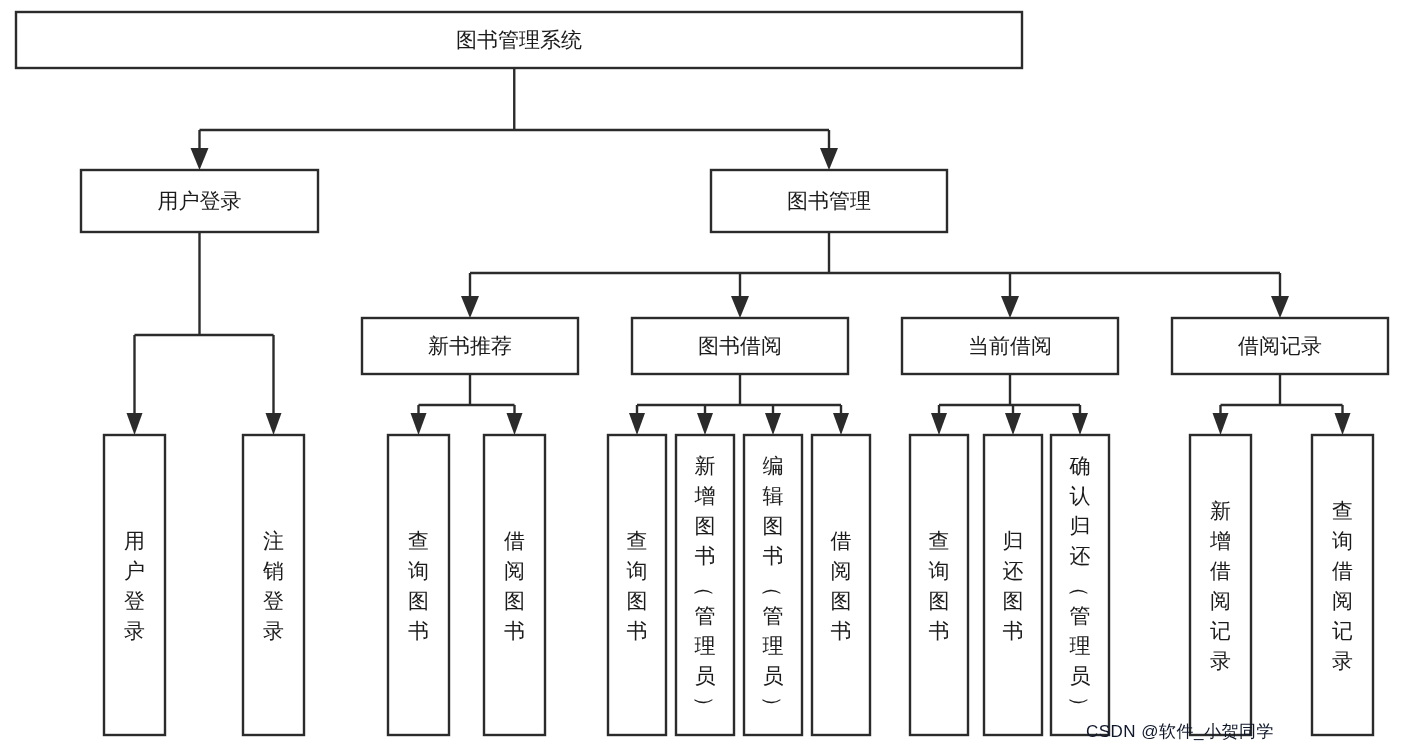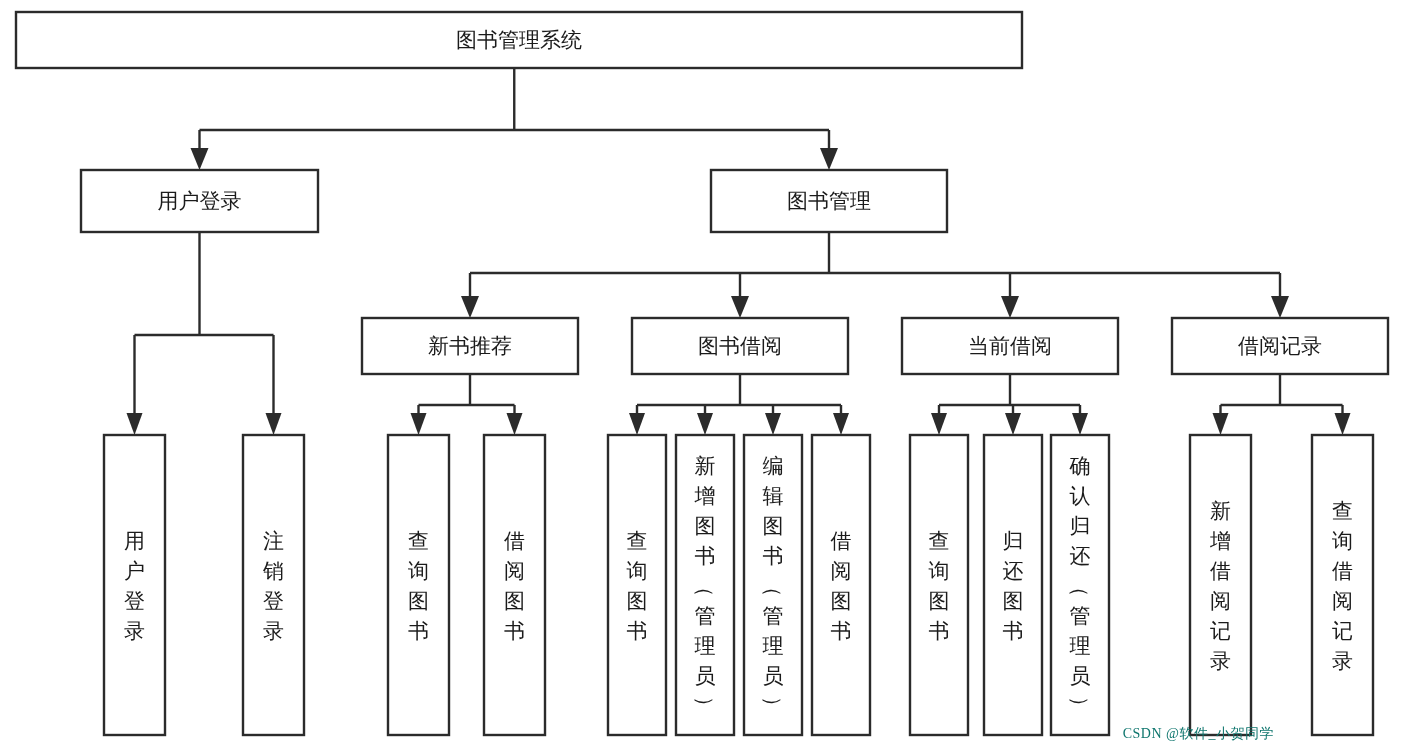--- a/index.html
+++ b/index.html
@@ -52,23 +52,23 @@
     stroke-linecap: butt;
   }
   .arrow-head {
     fill: #2b2b2b;
     stroke: none;
   }
   .watermark {
     position: absolute;
     right: 8px;
     bottom: 4px;
-    font-family: Liberation Serif, serif;
-    font-size: 14px;
-    color: #0f766e;
+    font-family: Liberation Sans, sans-serif;
+    font-size: 17px;
+    color: #0f172a;
     white-space: nowrap;
     letter-spacing: 0.5px;
     user-select: none;
   }
 </style>
 </head>
 <body>
 
 <div id="diagram-root">
 

